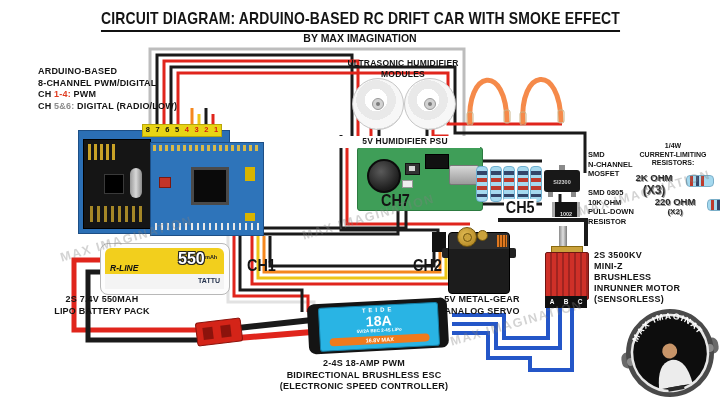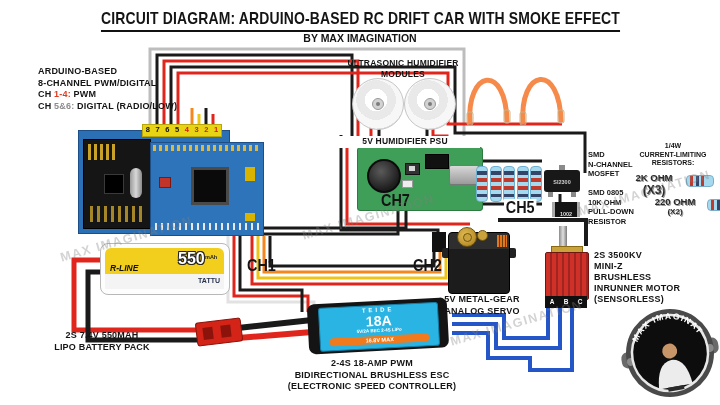--- a/index.html
+++ b/index.html
@@ -147,21 +147,21 @@
   <div class="abs" style="left:100px;top:243px;width:128px;height:50px;background:#fdfdfd;border:1px solid #b8b8b8;border-radius:8px;z-index:2;">
     <div class="abs" style="left:4px;top:4px;width:119px;height:26px;background:var(--battery_yellow);border-radius:6px 6px 0 0;">
       <span class="abs" style="left:5px;top:15px;font-style:italic;font-weight:800;font-size:8.5px;color:#111;">R-LINE</span>
       <span class="abs" style="left:62px;top:2px;font-weight:800;font-size:16px;color:#fff;text-shadow:-1px -1px 0 #222,1px -1px 0 #222,-1px 1px 0 #222,1px 1px 0 #222;padding-left:11px;">550</span>
       <span class="abs" style="left:100px;top:6px;font-weight:700;font-size:5.5px;color:#222;">mAh</span>
     </div>
     <div class="abs" style="left:4px;top:30px;width:119px;height:15px;background:#f4f4f4;">
       <span class="abs" style="right:4px;top:3px;font-weight:800;font-size:7px;color:#25324c;">TATTU</span>
     </div>
   </div>
-  <div class="abs lbl ctr" style="left:12px;top:294px;width:180px;z-index:4;margin-top:36px;">
+  <div class="abs lbl ctr" style="left:12px;top:294px;width:180px;z-index:4;">
     <div>2S 7.4V 550MAH</div>
     <div>LIPO BATTERY PACK</div>
   </div>
 
   <div class="abs ch-big" style="left:247px;top:257px;">CH1</div>
   <div class="abs ch-big" style="left:413px;top:257px;">CH2</div>
   <div class="abs ch-big" style="left:504px;top:199px;background:#fff;padding:0 2px;">CH5</div>
   <div class="abs ch-big" style="left:381px;top:192px;">CH7</div>
 
   <div class="abs lbl ctr" style="left:330px;top:58px;width:146px;font-size:8.5px;line-height:10.5px;z-index:4;">
@@ -271,21 +271,21 @@
   </div>
   <div class="abs" style="left:300px;top:298px;width:152px;height:58px;transform:rotate(-3deg);z-index:2;">
     <div class="abs" style="left:8px;top:3px;width:140px;height:50px;background:#141414;border-radius:7px;"></div>
     <div class="abs" style="left:19px;top:7px;width:118px;height:42px;background:var(--sticker_blue);border:1px solid #1580a8;border-radius:3px;text-align:center;">
       <div style="font-size:6px;color:#fff;font-weight:800;letter-spacing:3px;line-height:8px;">TEIDE</div>
       <div style="font-size:14px;color:#fff;font-weight:800;line-height:14px;">18A</div>
       <div style="font-size:4.5px;color:#fff;font-weight:700;line-height:6px;">5V/2A BEC  2-4S LiPo</div>
       <div style="margin:2px auto 0;width:100px;height:8px;background:#f07a1c;border-radius:4px;font-size:5.5px;color:#fff;font-weight:800;line-height:8px;">16.8V MAX</div>
     </div>
   </div>
-  <div class="abs lbl ctr" style="left:278px;top:358px;width:172px;line-height:11.5px;z-index:4;margin-left:8px;">
+  <div class="abs lbl ctr" style="left:278px;top:358px;width:172px;line-height:11.5px;z-index:4;">
     <div>2-4S 18-AMP PWM</div>
     <div>BIDIRECTIONAL BRUSHLESS ESC</div>
     <div>(ELECTRONIC SPEED CONTROLLER)</div>
   </div>
 
   <svg class="abs" style="left:620px;top:303px;z-index:4;" width="100" height="100" viewBox="-50 -50 100 100">
     <g transform="rotate(-10)">
       <rect x="-49" y="-8" width="98" height="16" rx="6" fill="#6a6a6a"></rect>
       <circle r="44" fill="#4a4a4a"></circle>
       <circle cx="-40" cy="2" r="4" fill="#8a8a8a"></circle>

